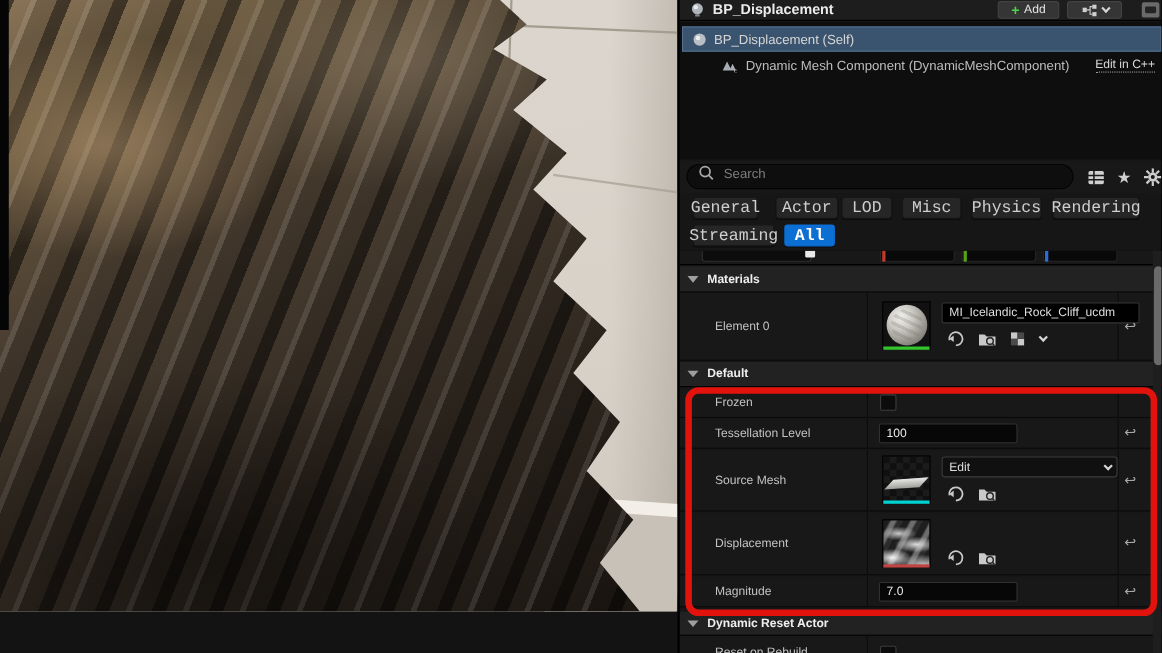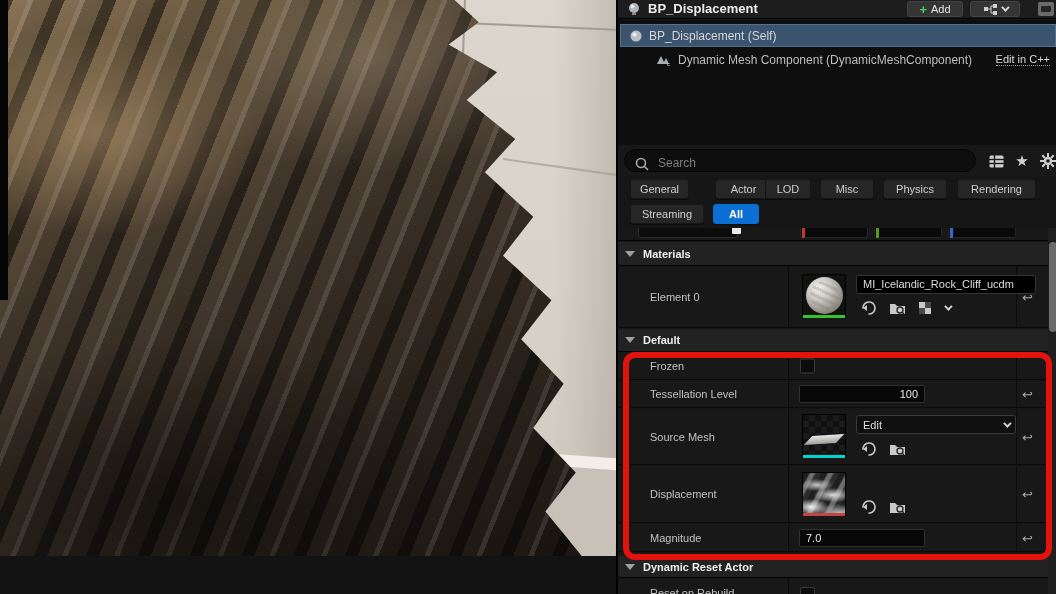--- a/index.html
+++ b/index.html
@@ -44,29 +44,29 @@
   .mini-ico::after{content:"";position:absolute;left:3px;top:4px;width:10px;height:6px;background:#242424;border-radius:1px;}
 
   .tree{position:absolute;left:0;top:20px;width:440px;height:125px;background:#0e0e0e;}
   .trow{position:absolute;left:2px;width:436px;display:flex;align-items:center;font-size:12px;color:#d6d6d6;}
   .trow.sel{top:4px;height:23px;background:#3a536e;border:1px solid #53708f;}
   .trow.child{top:29px;height:21px;color:#bdbdbd;}
   .editcpp{position:absolute;right:6px;font-size:11px;color:#d8d8d8;border-bottom:1px dotted #9d9d9d;}
 
   .searchrow{position:absolute;left:0;top:146px;width:440px;height:30px;background:#181818;}
   .searchpill{position:absolute;left:6px;top:3px;width:352px;height:23px;background:#0e0e0e;border:1px solid #040404;
-    border-radius:12px;display:flex;align-items:flex-end;padding:0 10px;gap:7px;}
+    border-radius:12px;display:flex;align-items:flex-start;padding:0 10px;gap:7px;}
   .searchpill input{flex:1;background:transparent;border:none;outline:none;color:#cfcfcf;font-size:12px;}
   .searchpill input::placeholder{color:#7d7d7d;}
   .sr-ico{position:absolute;top:5px;width:20px;height:20px;display:flex;align-items:center;justify-content:center;color:#c9c9c9;}
   .star{font-family:"DejaVu Sans",sans-serif;font-size:15px;color:#d0d0d0;}
 
   .filters{position:absolute;left:0;width:440px;height:25px;}
   .fbtn{position:absolute;top:0;height:20px;background:#262626;border:1px solid #161616;border-radius:3px;
-    color:#cfcfcf;font-size:11px;display:flex;align-items:center;justify-content:center;box-shadow:0 1px 0 rgba(0,0,0,.5);}
+    color:#cfcfcf;font-size:15px;display:flex;align-items:center;justify-content:center;box-shadow:0 1px 0 rgba(0,0,0,.5);font-family:Liberation Mono, monospace;}
   .fbtn.active{background:#0b6fd4;color:#fff;border-color:#0b6fd4;font-weight:bold;}
 
   .props{position:absolute;left:0;top:228px;width:440px;height:366px;background:#161616;overflow:hidden;}
   .sliver{position:absolute;left:0;top:0;width:440px;height:13px;background:#181818;border-bottom:1px solid #000;overflow:hidden;}
   .sliver .sdrop{position:absolute;left:20px;top:-12px;width:100px;height:22px;background:#0c0c0c;border:1px solid #2e2e2e;border-radius:3px;}
   .sliver .slock{position:absolute;left:114px;top:-2px;width:9px;height:8px;background:#e8e8e8;border-radius:1px;}
   .svf{position:absolute;top:-10px;width:68px;height:20px;background:#090909;border:1px solid #262626;border-radius:3px;}
   .svf i{position:absolute;left:1px;top:1px;width:3px;height:18px;border-radius:1px;}
 
   .sechead{position:absolute;left:0;width:440px;background:#222222;border-bottom:1px solid #000;display:flex;align-items:center;}
@@ -208,21 +208,21 @@
               <line x1="5" y1="11" x2="2.3" y2="13.7"></line>
             </g>
             <circle cx="8" cy="8" r="4.2" fill="#cdcdcd"></circle>
             <circle cx="8" cy="8" r="1.8" fill="#181818"></circle>
           </svg>
       </span>
     </div>
 
     <div class="filters" style="top:179px;">
       <div class="fbtn" style="left:12px;width:59px;">General</div>
-      <div class="fbtn" style="left:97px;width:57px;">Actor</div>
+      <div class="fbtn" style="left:87px;width:57px;">Actor</div>
       <div class="fbtn" style="left:147px;width:46px;">LOD</div>
       <div class="fbtn" style="left:202px;width:54px;">Misc</div>
       <div class="fbtn" style="left:265px;width:64px;">Physics</div>
       <div class="fbtn" style="left:339px;width:79px;">Rendering</div>
     </div>
     <div class="filters" style="top:204px;">
       <div class="fbtn" style="left:12px;width:74px;">Streaming</div>
       <div class="fbtn active" style="left:95px;width:46px;">All</div>
     </div>
 
@@ -291,21 +291,21 @@
         <span class="plabel">Frozen</span>
         <div class="coldiv"></div>
           <div class="coldiv2"></div>
         <div class="checkbox"></div>
       </div>
 
       <div class="prow" style="top:153px;height:27px;">
         <span class="plabel">Tessellation Level</span>
         <div class="coldiv"></div>
           <div class="coldiv2"></div>
-        <input class="numin" style="top: 4px; text-align: right;" value="100">
+        <input class="numin" style="top: 4px;" value="100">
         <span class="reset">↩</span>
       </div>
 
       <div class="prow" style="top:181px;height:56px;">
         <span class="plabel">Source Mesh</span>
         <div class="coldiv"></div>
           <div class="coldiv2"></div>
         <div class="thumb planethumb" style="top:5px;">
           <div class="plane"></div>
           <div class="ub" style="background:#00d2d2;"></div>

